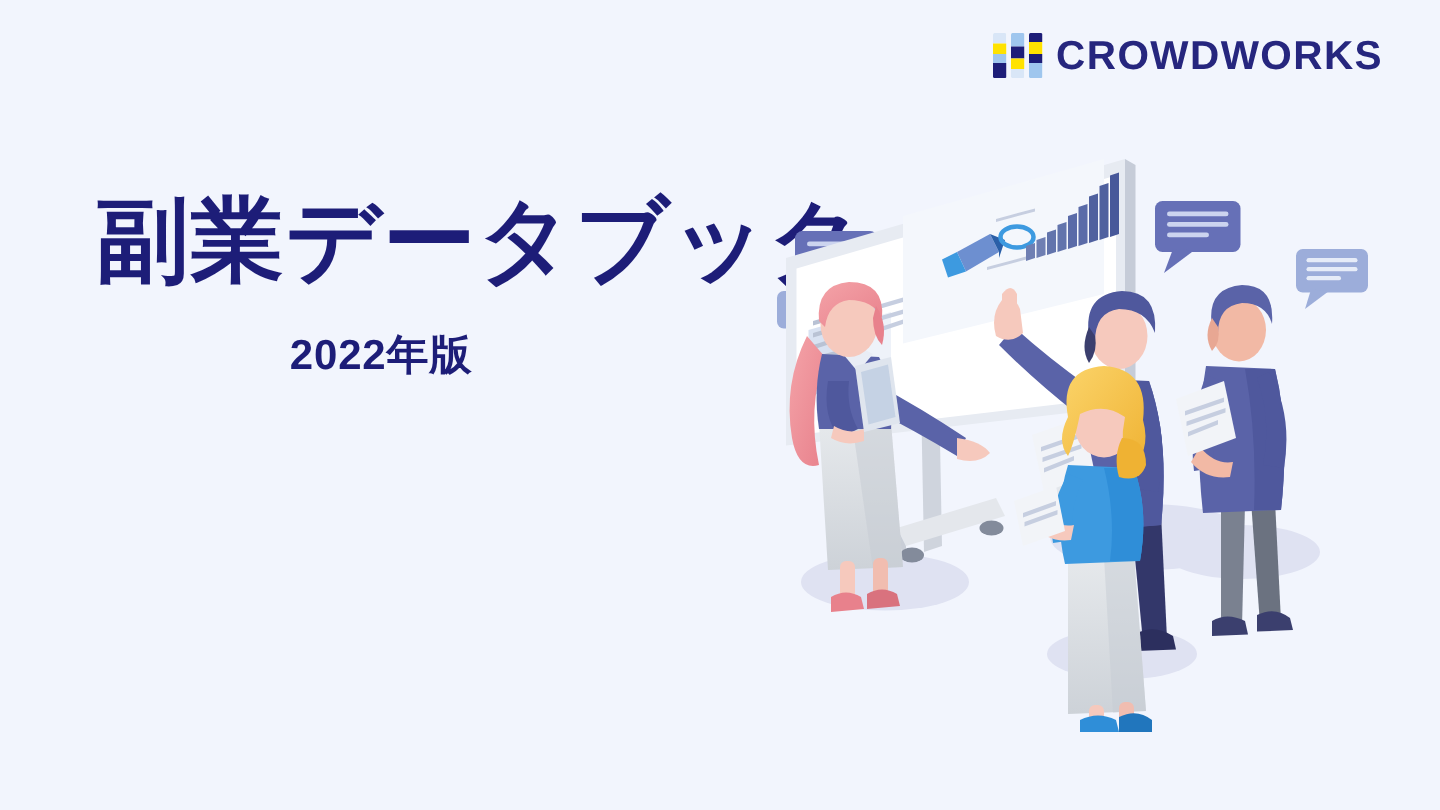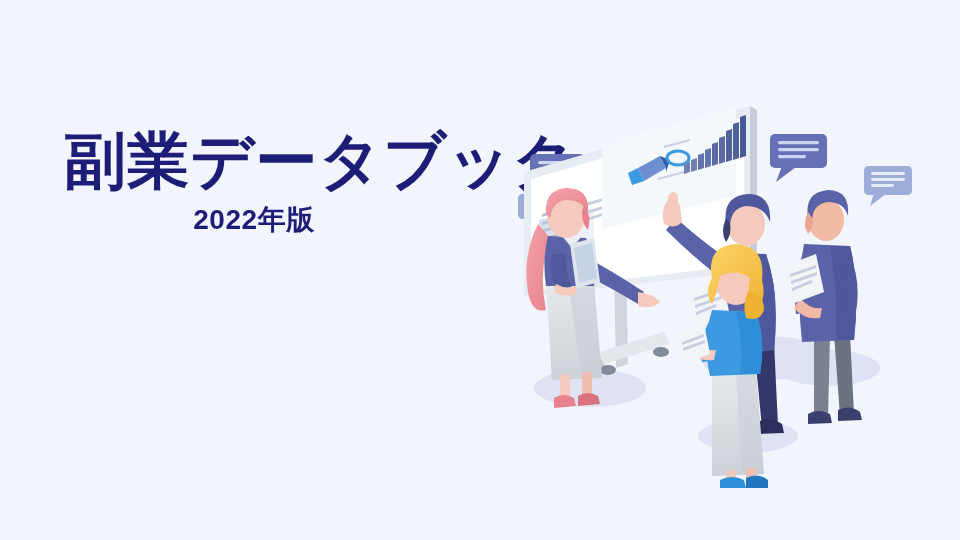--- a/index.html
+++ b/index.html
@@ -37,37 +37,60 @@
     color:#26267e;line-height:1;white-space:nowrap;
   }
 
   
   .headline{position:absolute;left:64px;top:128px;width:420px;}
   .title{
     font-size:62px;font-weight:bold;color:#1d1d78;
     letter-spacing:0.02em;line-height:1.08;margin:0;white-space:nowrap;
   }
   .subtitle{
-    margin:6px 0 0 0;text-align:center;width:380px;
+    margin:23px 0 0 0;text-align:center;width:380px;
     font-size:28px;font-weight:bold;color:#1d1d78;letter-spacing:0.02em;
   }
   .company{
     position:absolute;left:148px;top:457px;
     font-size:14px;font-weight:bold;color:#3a4256;letter-spacing:0.03em;
   }
 
   
   .illus{position:absolute;left:498px;top:96px;width:446px;height:392px;}
   .illus svg{display:block;width:100%;height:100%;}
 </style>
 </head>
 <body>
 
 <div class="slide">
 
+  <div class="brand">
+    <div class="logo-mark">
+      <span class="bar-glyph g1">
+        <i class="s1"></i>
+          <i class="s2"></i>
+          <i class="s3"></i>
+          <i class="s4"></i>
+      </span>
+      <span class="bar-glyph g2">
+        <i class="s1"></i>
+          <i class="s2"></i>
+          <i class="s3"></i>
+          <i class="s4"></i>
+      </span>
+      <span class="bar-glyph g3">
+        <i class="s1"></i>
+          <i class="s2"></i>
+          <i class="s3"></i>
+          <i class="s4"></i>
+      </span>
+    </div>
+    <div class="wordmark">CROWDWORKS</div>
+  </div>
 
   <div class="headline">
     <h1 class="title">副業データブック</h1>
     <div class="subtitle">2022年版</div>
   </div>
 
 
   <div class="illus">
     <svg viewBox="0 0 446 392" xmlns="http://www.w3.org/2000/svg">
       <defs>

